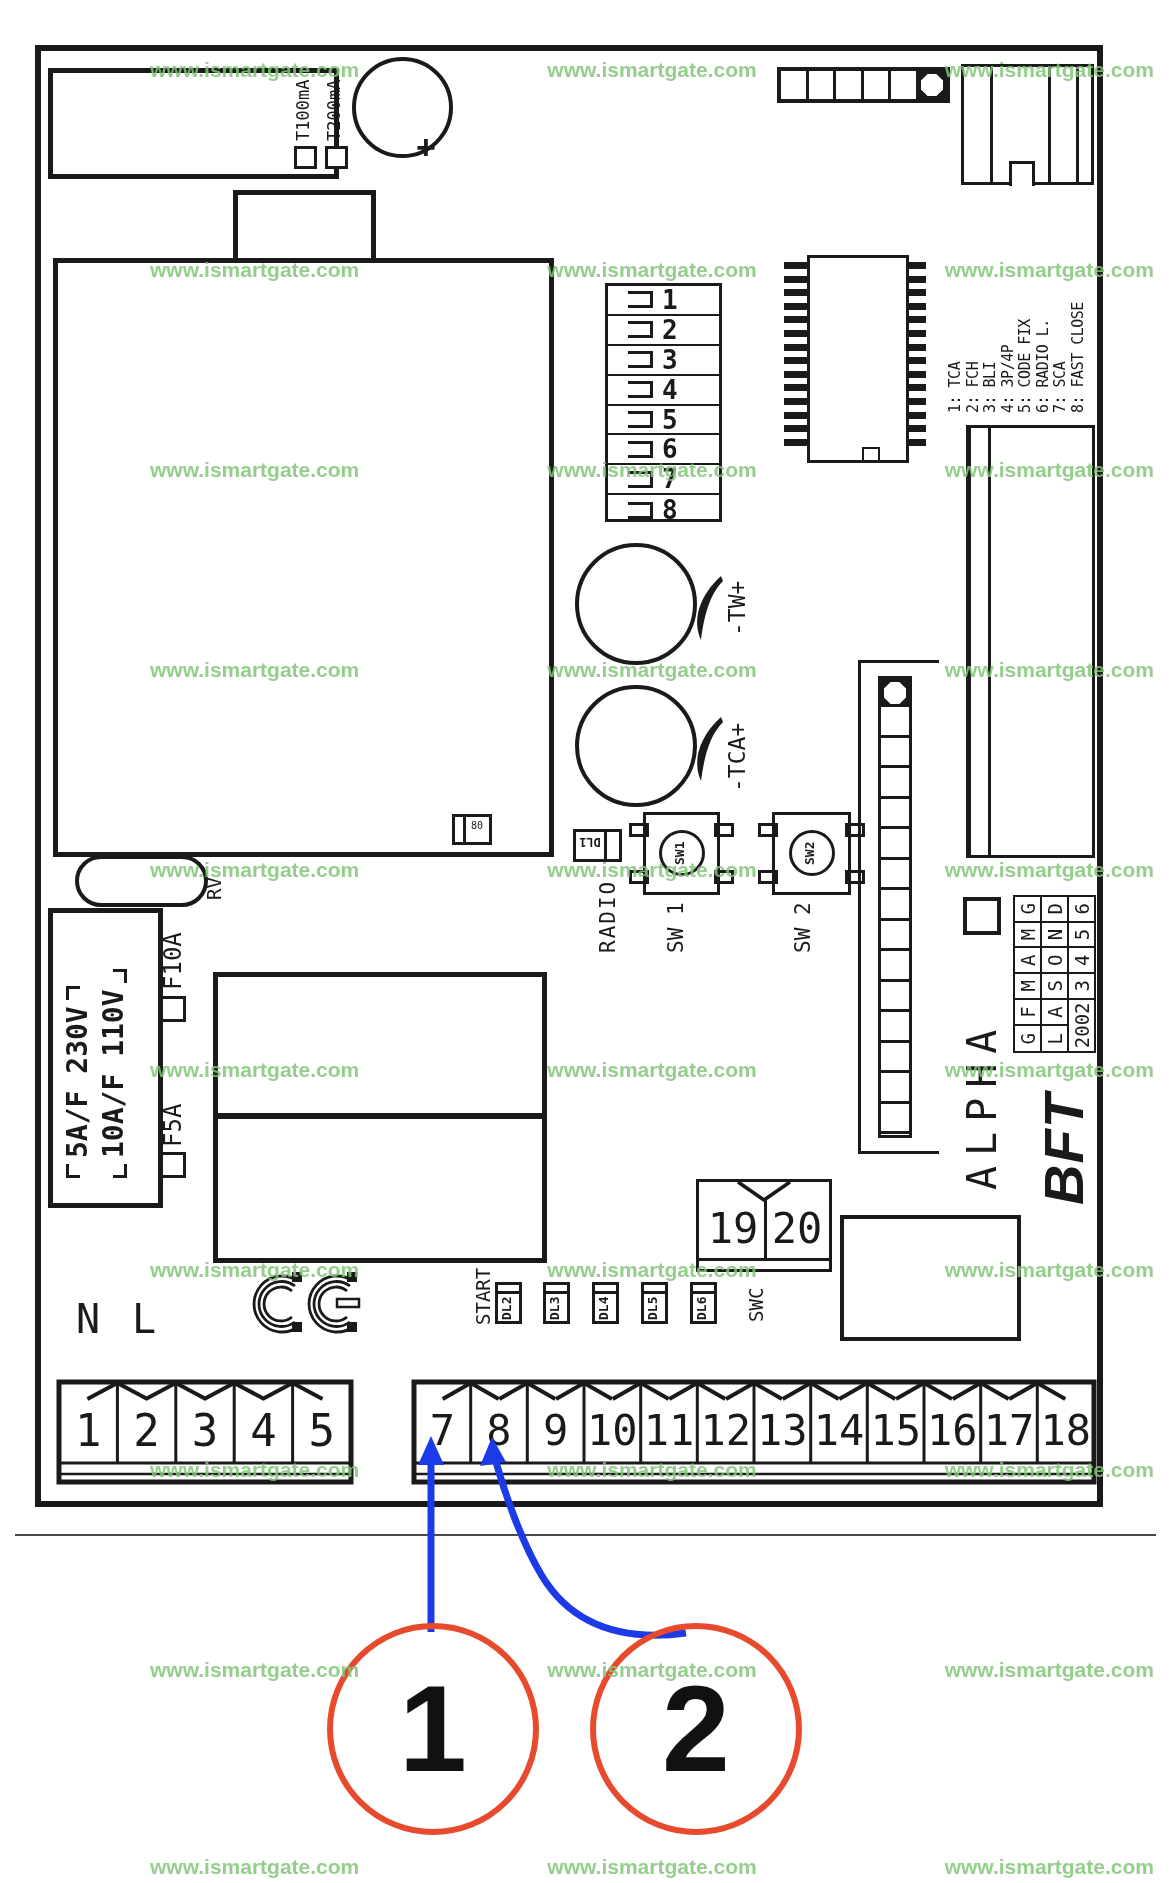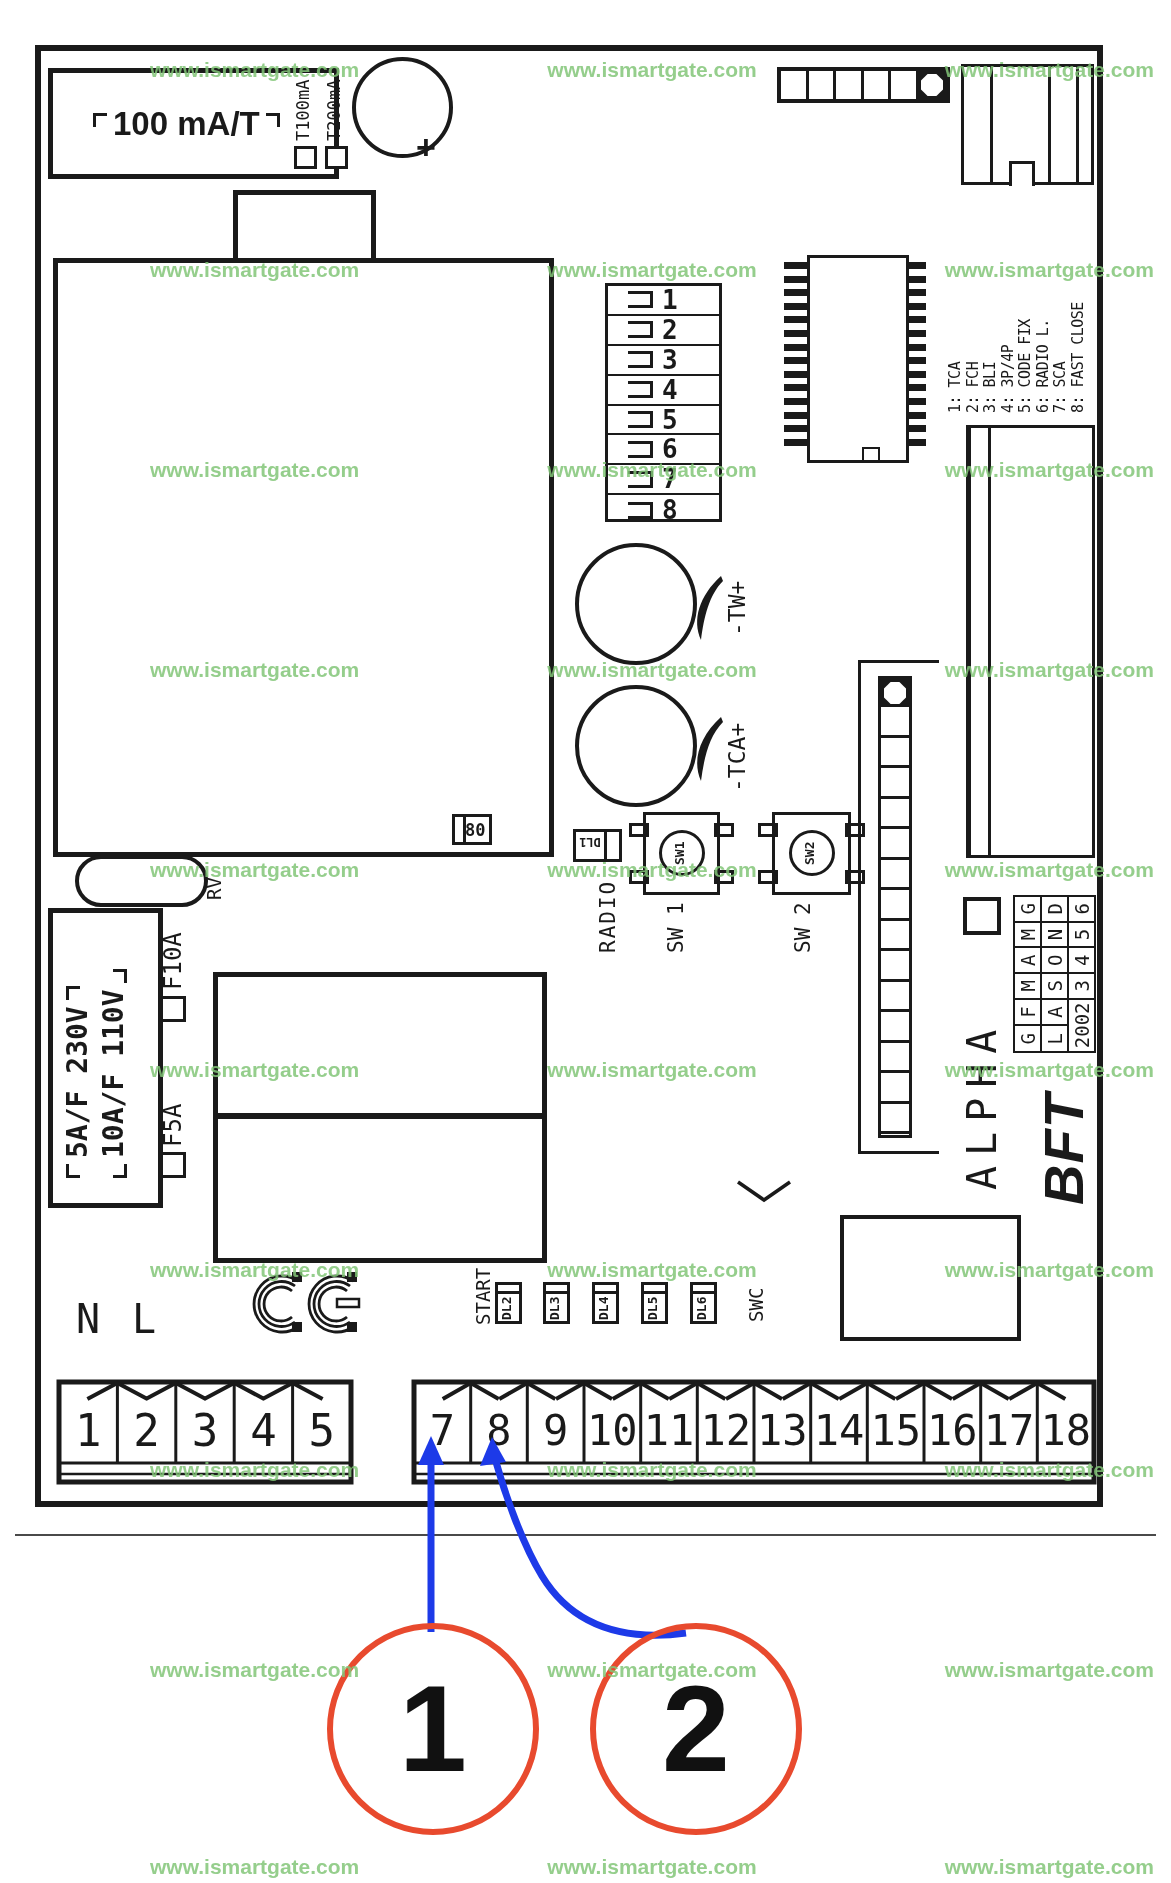--- a/index.html
+++ b/index.html
@@ -39,23 +39,20 @@
 </head>
 <body>
 
 <div class="page">
 
   <div class="abs" style="left:35px;top:45px;width:1056px;height:1450px;border:6px solid #1a1a1a;background:#fff;"></div>
 
   <div class="box" style="left:48px;top:68px;width:241px;height:101px;border-width:5px;
               font-family:'Liberation Sans',sans-serif;font-weight:700;font-size:33px;
               display:flex;flex-direction:column;justify-content:center;padding-left:40px;">
-    <div style="white-space:nowrap;">
-      <span class="brk btl"></span><span>100 mA/T</span><span class="brk btr"></span>
-    </div>
   </div>
 
   <div class="vtext" style="left:295px;top:141px;font-size:17px;">T100mA</div>
   <div class="ckb" style="left:294px;top:146px;"></div>
   <div class="vtext" style="left:326px;top:141px;font-size:17px;">T200mA</div>
   <div class="ckb" style="left:325px;top:146px;"></div>
 
   <div class="abs" style="left:352px;top:57px;width:93px;height:93px;border:4px solid #1a1a1a;border-radius:50%;background:#fff;"></div>
   <div class="abs" style="left:416px;top:128px;font-family:'Liberation Sans',sans-serif;font-weight:700;font-size:34px;">+</div>
 
@@ -133,21 +130,21 @@
   <div class="vtext" style="left:726px;top:792px;font-size:23px;">-TCA+</div>
 
   <div class="box" style="left:573px;top:829px;width:43px;height:27px;">
     <div class="abs" style="left:28px;top:0;bottom:0;width:2.5px;background:#1a1a1a;"></div>
     <div class="abs" style="left:0;top:3px;width:28px;text-align:center;font-size:12px;font-weight:700;transform:rotate(180deg);">DL1</div>
   </div>
   <div class="vtext" style="left:598px;top:953px;font-size:21px;letter-spacing:2px;">RADIO</div>
 
   <div class="box" style="left:452px;top:814px;width:34px;height:25px;">
     <div class="abs" style="left:8px;top:0;bottom:0;width:2.5px;background:#1a1a1a;"></div>
-    <div class="abs" style="left:10px;top:3px;width:24px;text-align:left;font-size:17px;font-weight:700;">80</div>
+    <div class="abs" style="left:10px;top:3px;width:24px;text-align:center;font-size:10px;font-weight:400;">80</div>
   </div>
 
   <div class="abs" style="left:643px;top:812px;width:71px;height:77px;border:3.5px solid #1a1a1a;background:#fff;">
     <div class="abs" style="left:-17px;top:8px;width:14px;height:8px;border:3px solid #1a1a1a;"></div>
     <div class="abs" style="left:-17px;bottom:8px;width:14px;height:8px;border:3px solid #1a1a1a;"></div>
     <div class="abs" style="right:-17px;top:8px;width:14px;height:8px;border:3px solid #1a1a1a;"></div>
     <div class="abs" style="right:-17px;bottom:8px;width:14px;height:8px;border:3px solid #1a1a1a;"></div>
     <div class="abs" style="left:13px;top:15px;width:40px;height:40px;border:3.5px solid #1a1a1a;border-radius:50%;"></div>
     <div class="vtext" style="left:27px;top:50px;font-size:13px;font-weight:700;">SW1</div>
   </div>
@@ -227,20 +224,26 @@
 
   <div class="box" style="left:213px;top:972px;width:324px;height:281px;border-width:5px;">
     <div class="abs" style="left:-5px;right:-5px;top:136px;height:6px;background:#1a1a1a;"></div>
   </div>
 
   <div class="abs" style="left:76px;top:1296px;font-size:40px;">N</div>
   <div class="abs" style="left:132px;top:1296px;font-size:40px;">L</div>
 
   <div class="box" style="left:840px;top:1215px;width:173px;height:118px;border-width:4px;"></div>
 
+  <div class="abs" style="left:696px;top:1179px;width:136px;height:93px;border:3.5px solid #1a1a1a;background:#fff;box-sizing:border-box;">
+    <div class="abs" style="left:65px;top:18px;height:61px;width:3px;background:#1a1a1a;"></div>
+    <div class="abs" style="left:0;right:0;top:76px;height:3px;background:#1a1a1a;"></div>
+    <div class="abs cell-num" style="left:4px;top:18px;width:60px;height:56px;font-size:42px;">19</div>
+    <div class="abs cell-num" style="left:68px;top:18px;width:60px;height:56px;font-size:42px;">20</div>
+  </div>
 
   <div class="vtext" style="left:474px;top:1325px;font-size:19px;">START</div>
   <div class="led" style="left:495px;top:1282px;">
       <div class="cap"></div>
     </div>
   <div class="vtext" style="left:500px;top:1320px;font-size:13px;font-weight:700;">DL2</div>
   <div class="led" style="left:543px;top:1282px;">
       <div class="cap"></div>
     </div>
   <div class="vtext" style="left:548px;top:1320px;font-size:13px;font-weight:700;">DL3</div>

